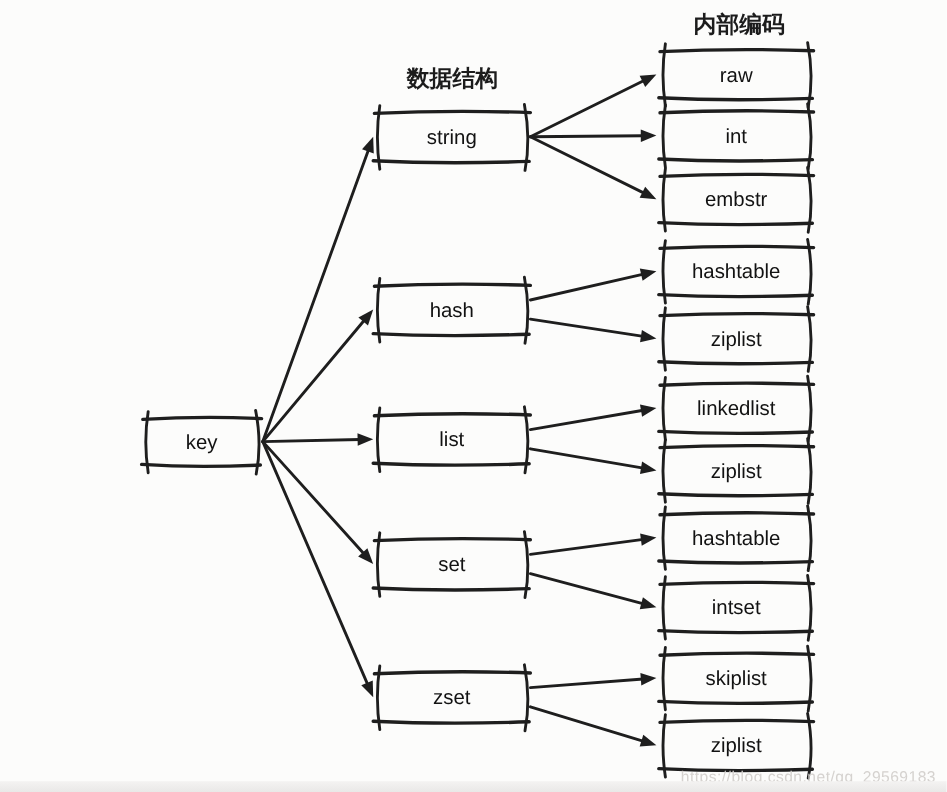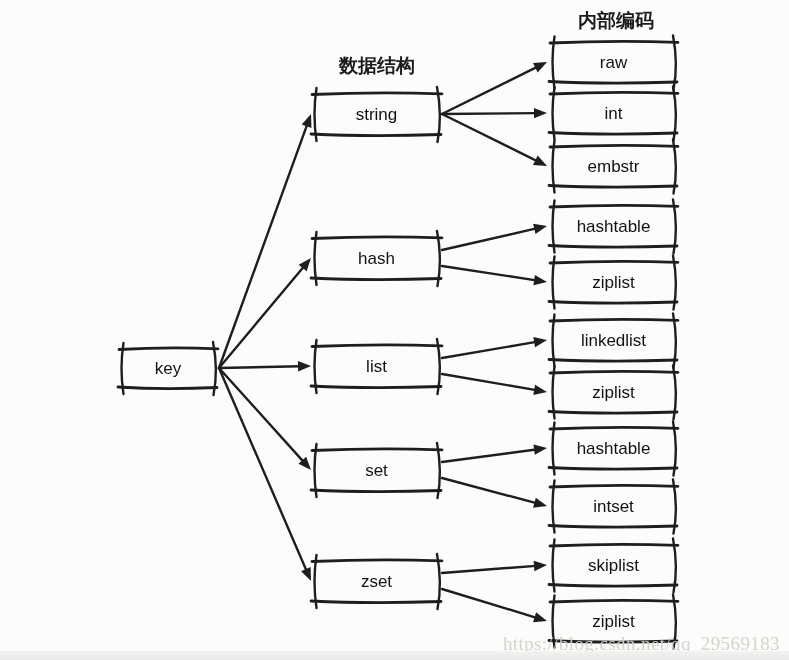--- a/index.html
+++ b/index.html
@@ -44,26 +44,25 @@
     stroke-linecap: round;
   }
   svg .edge-head {
     fill: #1e1e1e;
     stroke: none;
   }
   .watermark {
     position: absolute;
     right: 9px;
     bottom: 5px;
-    font-size: 19px;
+    font-size: 13px;
     letter-spacing: 0.4px;
     color: rgba(211, 208, 204, 0.95);
     white-space: nowrap;
     pointer-events: none;
-    font-family: Liberation Serif, serif;
   }
   .footer-band {
     position: absolute;
     left: 0;
     right: 0;
     bottom: 0;
     height: 9px;
     background: linear-gradient(#f4f3f2, #e9e8e7);
   }
 </style>

